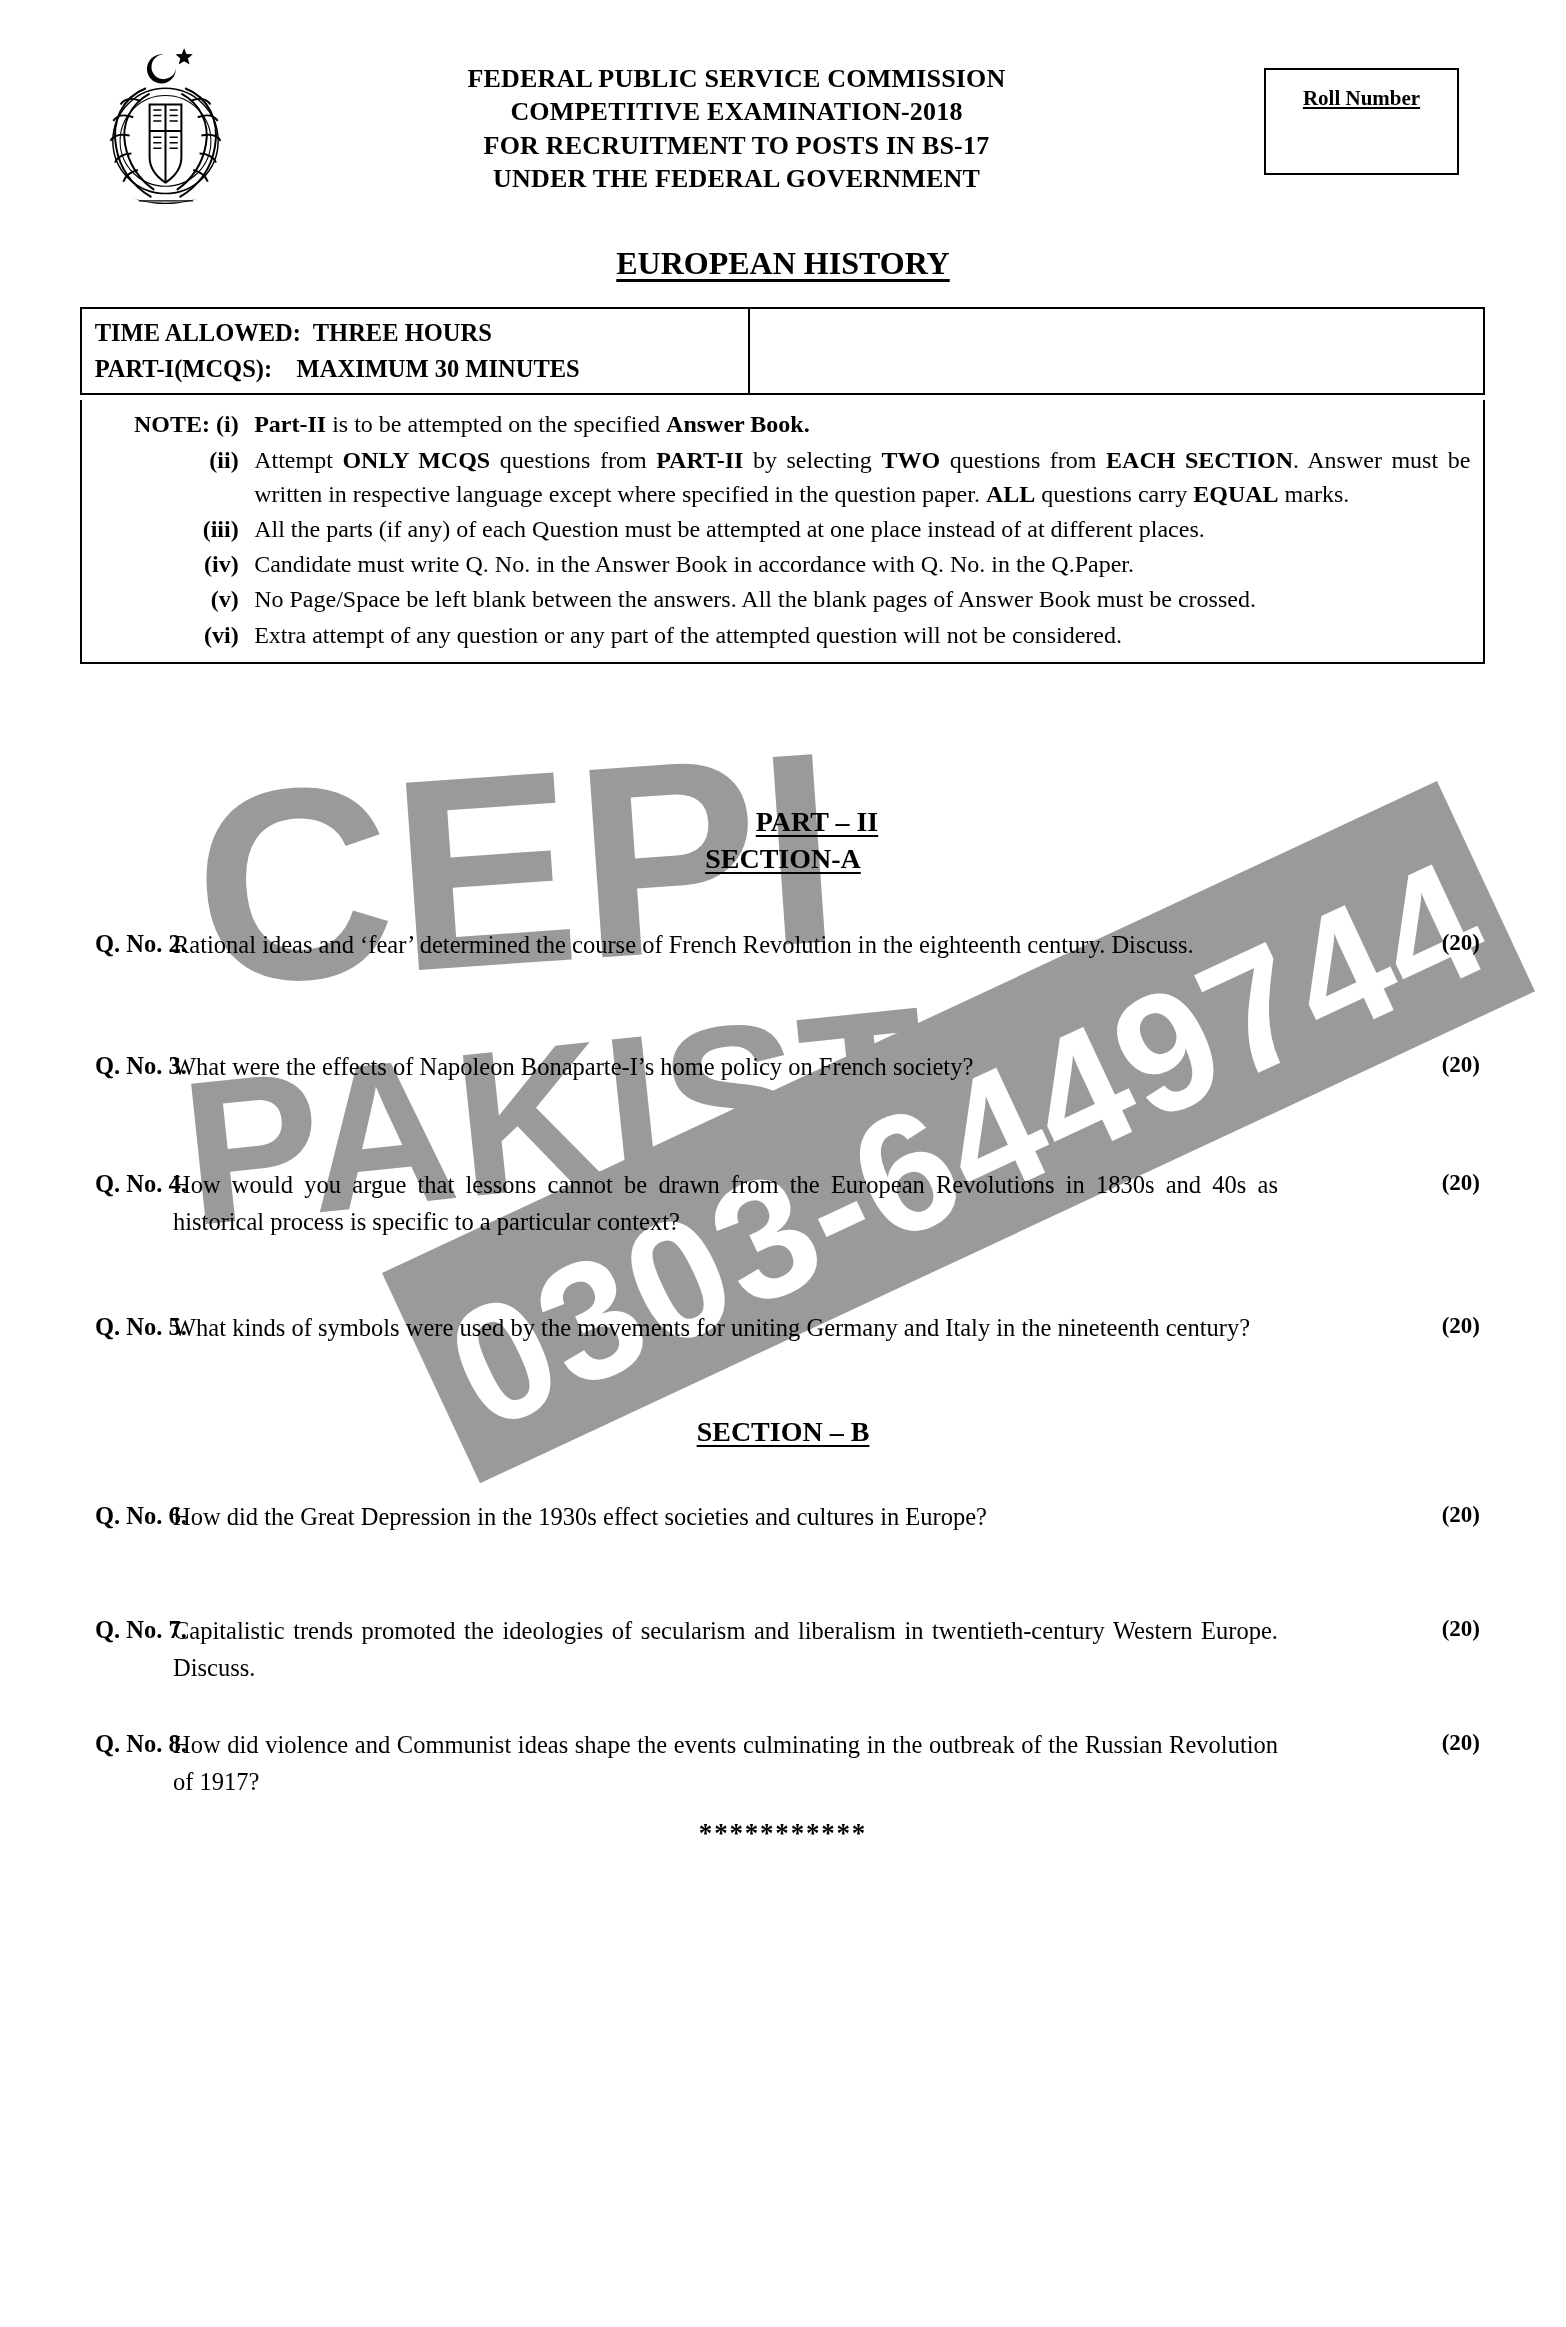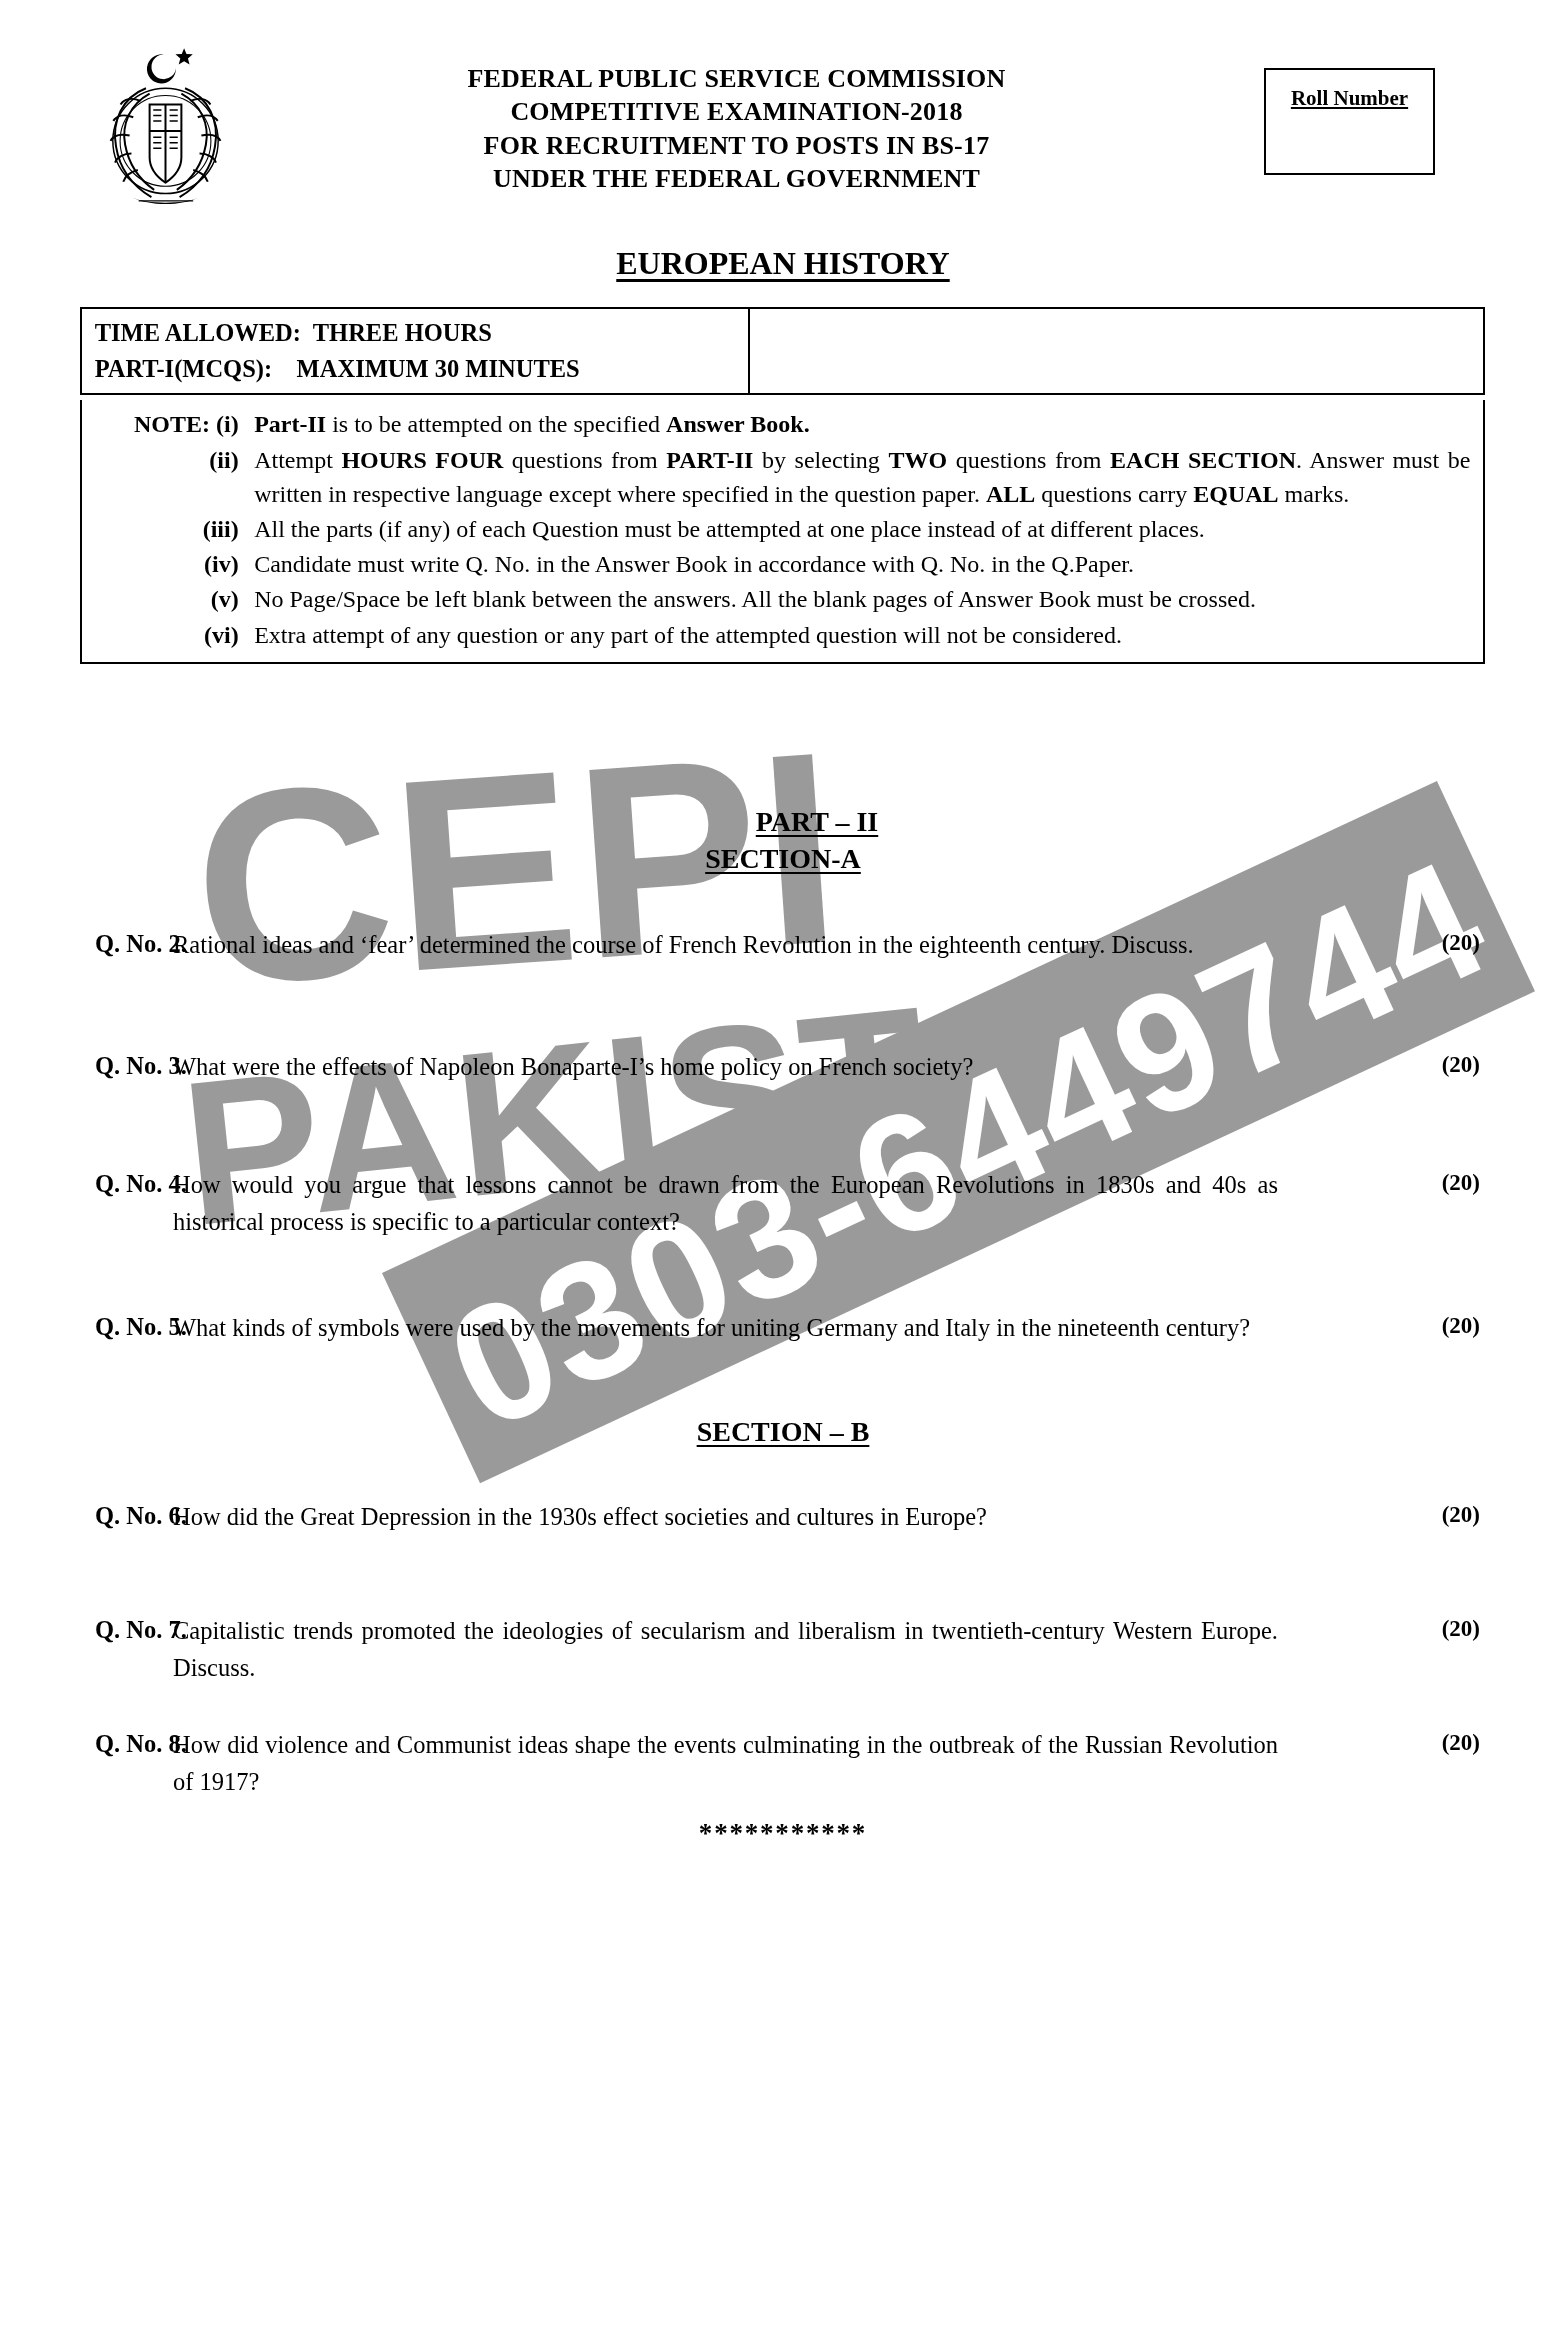--- a/index.html
+++ b/index.html
@@ -104,21 +104,21 @@
   .header-titles div {
     font-weight: bold;
     font-size: 26px;
     line-height: 1.28;
     letter-spacing: 0.2px;
   }
   .roll-box {
     position: absolute;
     left: 1264px;
     top: 68px;
-    width: 171px;
+    width: 195px;
     height: 107px;
     border: 2.7px solid #000;
     box-sizing: border-box;
   }
   .roll-label {
     margin-top: 16.4px;
     text-align: center;
     font-weight: bold;
     font-size: 21px;
     text-decoration: underline;
@@ -339,21 +339,21 @@
       </div>
     </div>
 
     <div class="note-box">
       <div class="note-item">
         <div class="note-marker w-first"><span>NOTE:</span> <span>(i)</span></div>
         <div class="note-body nojust"><b>Part-II</b><span> is to be attempted on the specified </span><b>Answer Book.</b></div>
       </div>
       <div class="note-item">
         <div class="note-marker w-rest">(ii)</div>
-        <div class="note-body"><span>Attempt </span><b>HOURS FOUR</b><span> questions from </span><b>PART-II</b><span> by selecting </span><b>TWO</b><span> questions from </span><b>EACH SECTION</b><span>. Answer must be written in respective language except where specified in the question paper. </span><b>ALL</b><span> questions carry </span><b>EQUAL</b><span> marks.</span></div>
+        <div class="note-body"><span>Attempt </span><b>ONLY MCQS</b><span> questions from </span><b>PART-II</b><span> by selecting </span><b>TWO</b><span> questions from </span><b>EACH SECTION</b><span>. Answer must be written in respective language except where specified in the question paper. </span><b>ALL</b><span> questions carry </span><b>EQUAL</b><span> marks.</span></div>
       </div>
       <div class="note-item">
         <div class="note-marker w-rest">(iii)</div>
         <div class="note-body"><span>All the parts (if any) of each Question must be attempted at one place instead of at different places.</span></div>
       </div>
       <div class="note-item">
         <div class="note-marker w-rest">(iv)</div>
         <div class="note-body nojust"><span>Candidate must write Q. No. in the Answer Book in accordance with Q. No. in the Q.Paper.</span></div>
       </div>
       <div class="note-item">

